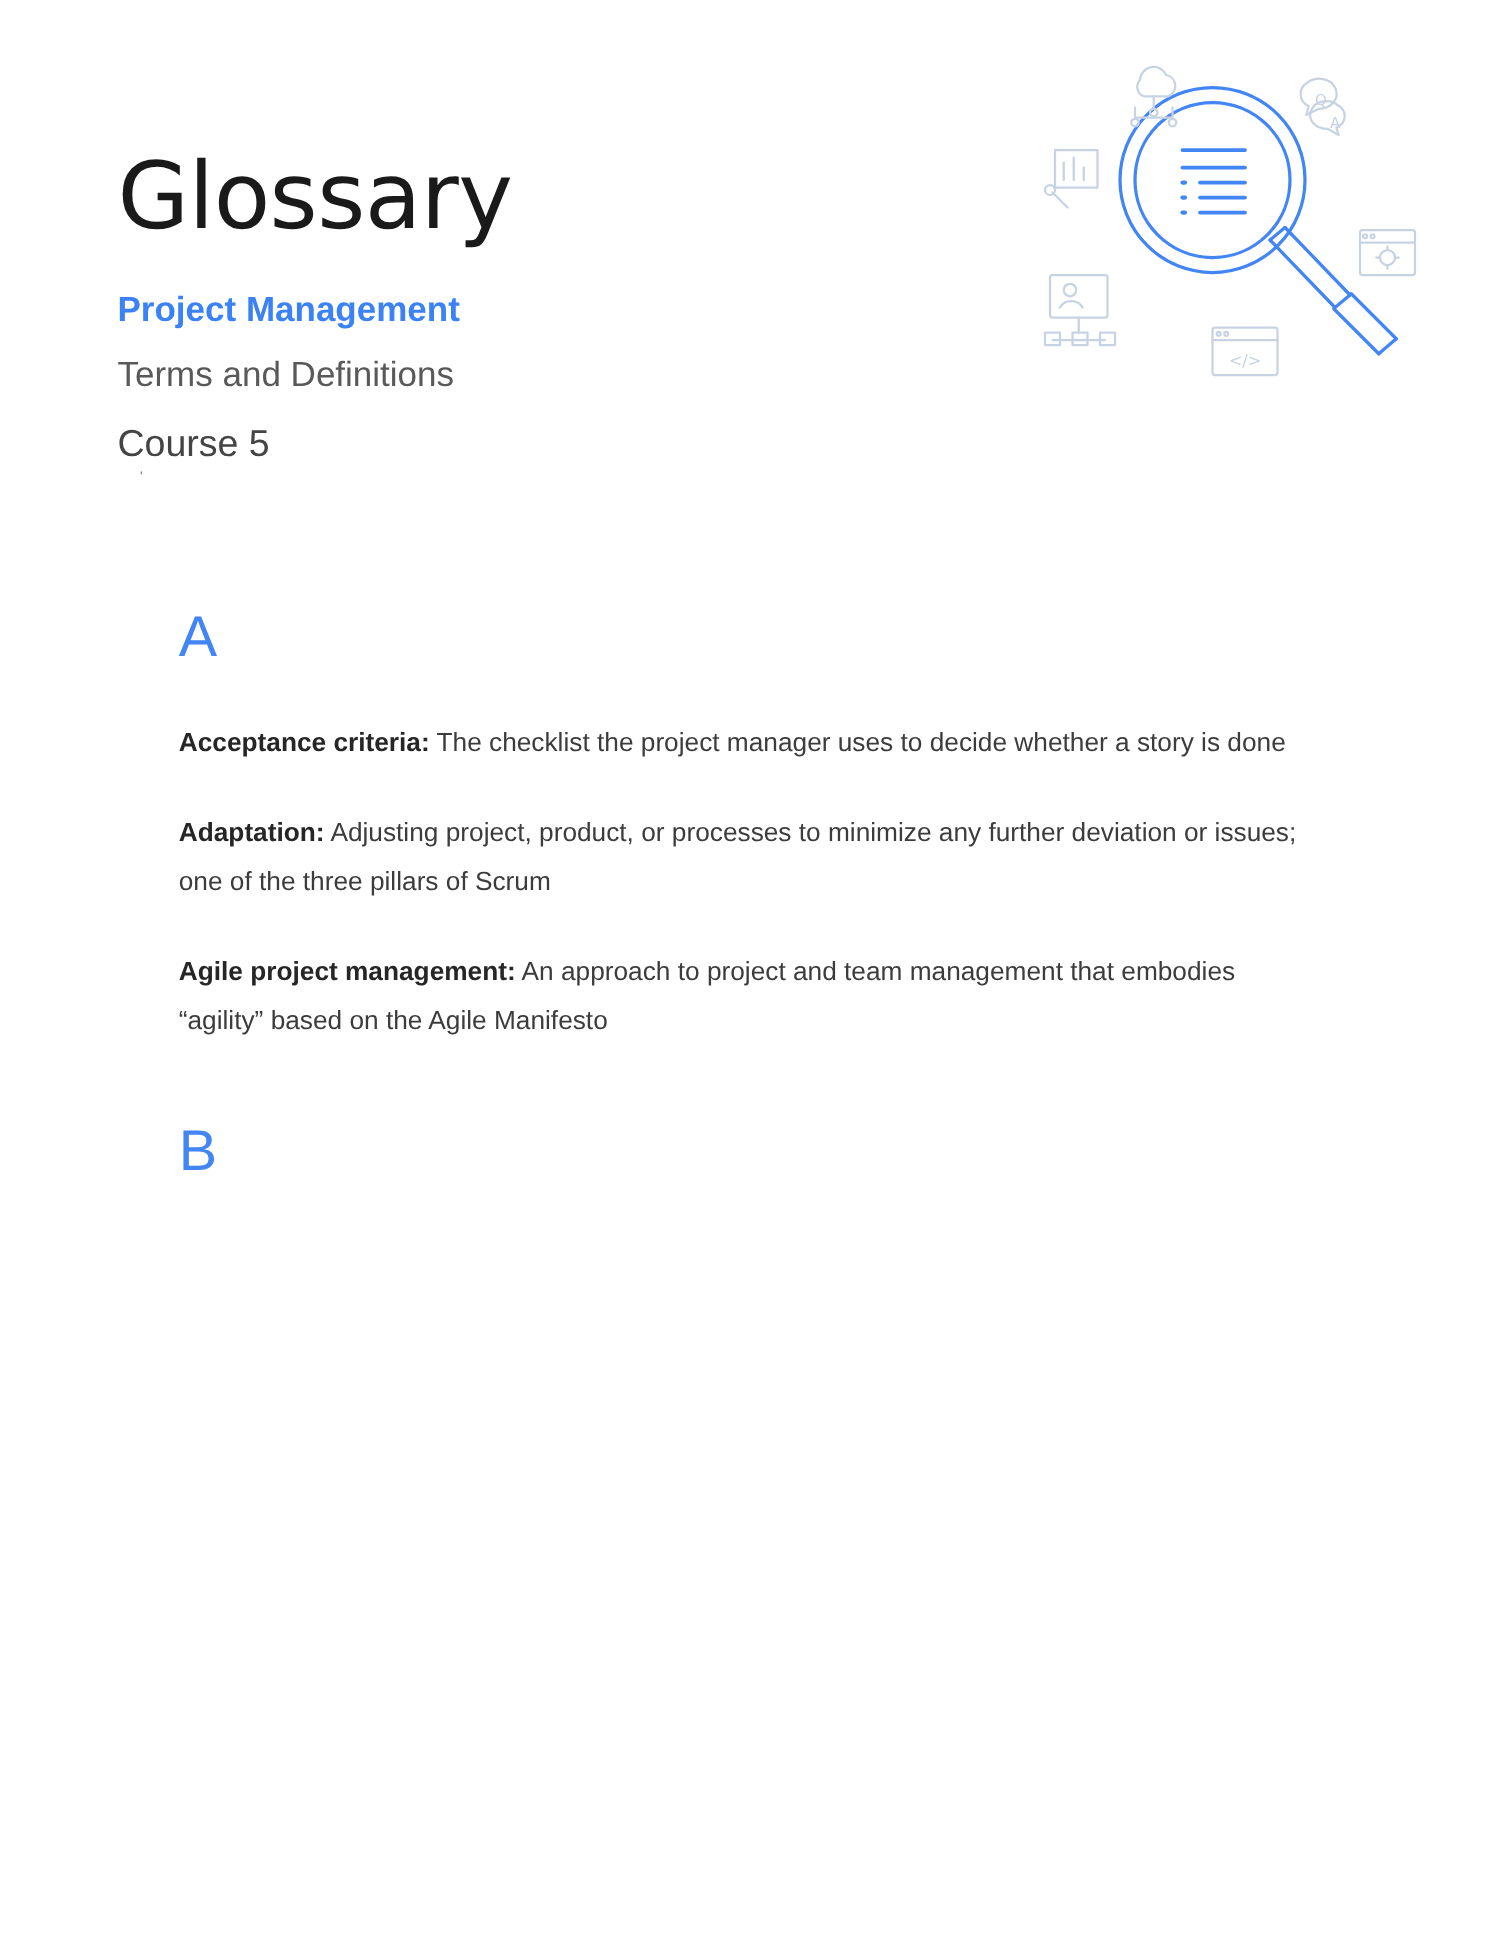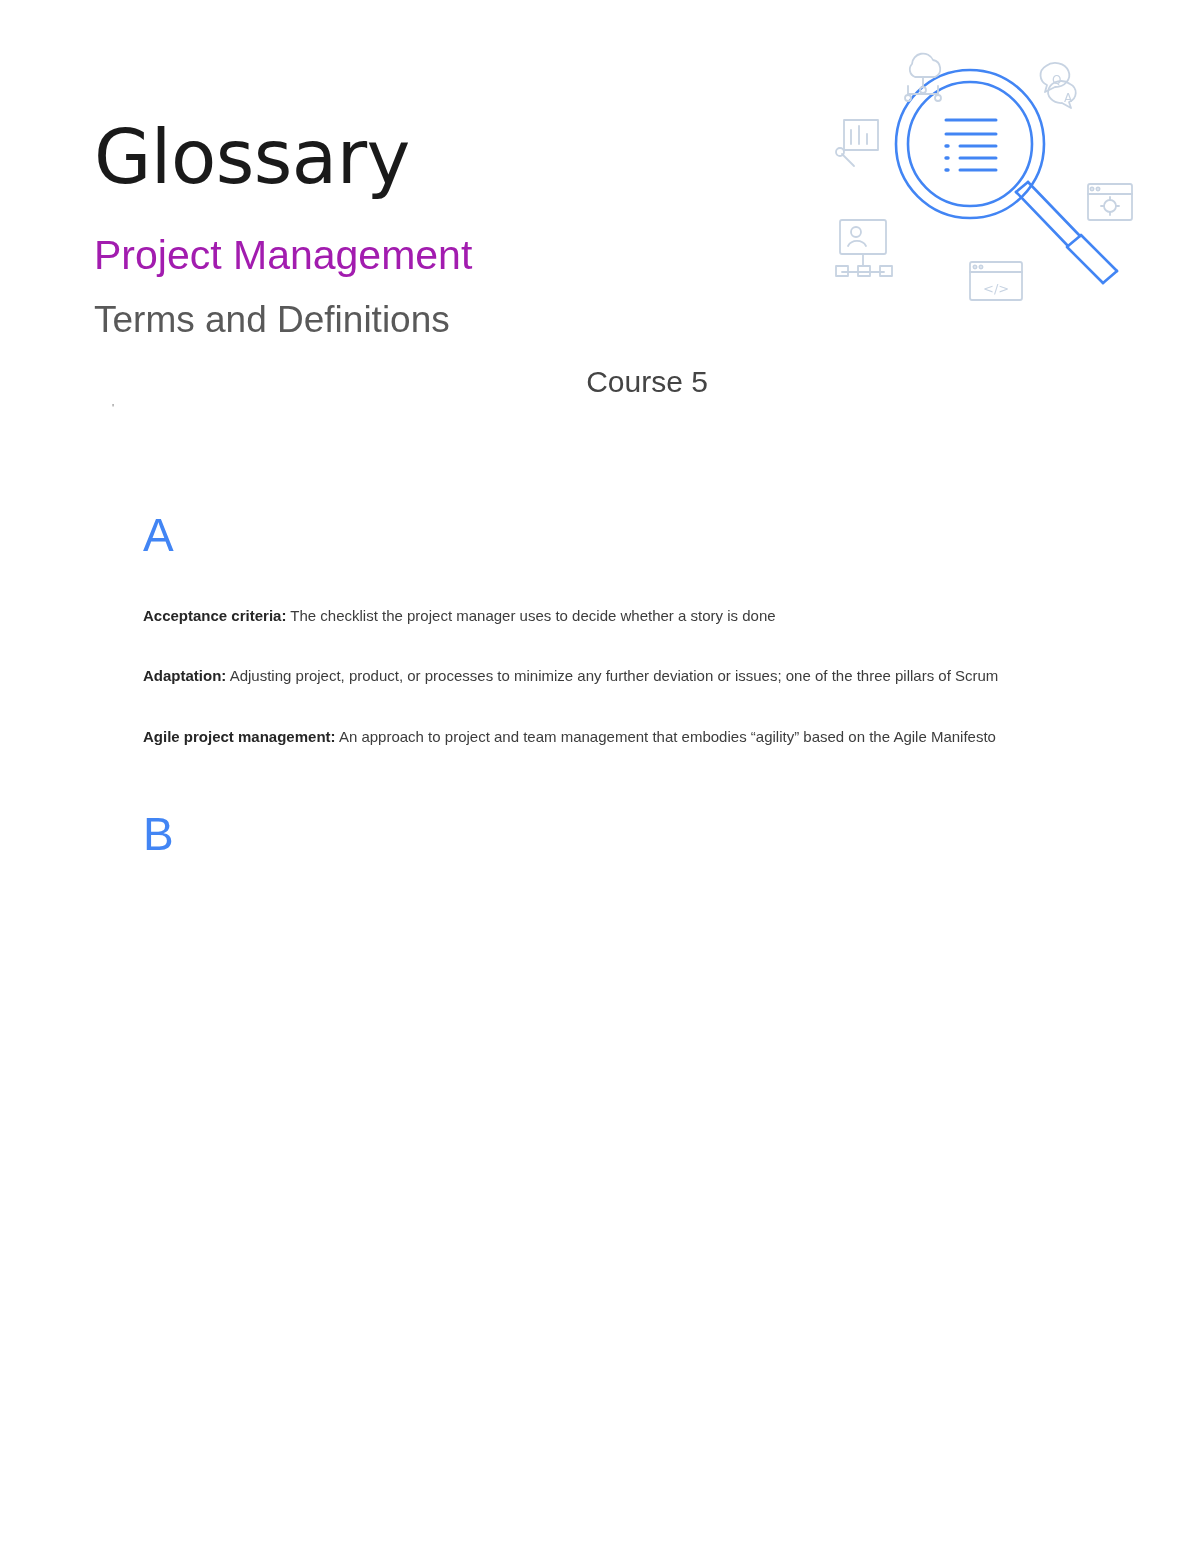--- a/index.html
+++ b/index.html
@@ -35,42 +35,41 @@
     font-weight: 400;
     line-height: 1.0;
     color: #1a1a1a;
     letter-spacing: -0.5px;
     margin: 0 0 38px 0;
     font-family: "DejaVu Sans", sans-serif;
     font-stretch: normal;
   }
 
   .title-sub {
-    font-size: 41px;
-    font-weight: 400;
-    color: #a21caf;
+    font-size: 28px;
+    font-weight: 700;
+    color: #3b82f6;
     line-height: 1.15;
     margin: 0 0 20px 0;
   }
 
   .title-sub2 {
-    font-size: 37px;
+    font-size: 28px;
     font-weight: 400;
     color: #595959;
     line-height: 1.15;
     margin: 0 0 22px 0;
   }
 
   .title-course {
     font-size: 30px;
     font-weight: 400;
     color: #444444;
     line-height: 1.2;
     margin: 0;
-    text-align: center;
   }
 
   .tiny-mark {
     font-size: 11px;
     color: #777;
     margin: 2px 0 0 18px;
   }
 
   
   .artwork {
@@ -95,21 +94,21 @@
   }
 
   .letter-a-wrap { margin-top: 98px; }
   .letter-b-wrap { margin-top: 60px; }
 
   .entries {
     margin-top: 44px;
   }
 
   .entry {
-    font-size: 15px;
+    font-size: 21px;
     line-height: 1.85;
     color: #3c3c3c;
     margin: 16px 0 33px 0;
     max-width: 905px;
   }
 
   .entry:last-child { margin-bottom: 0; }
 
   .entry .term {
     font-weight: bold;

